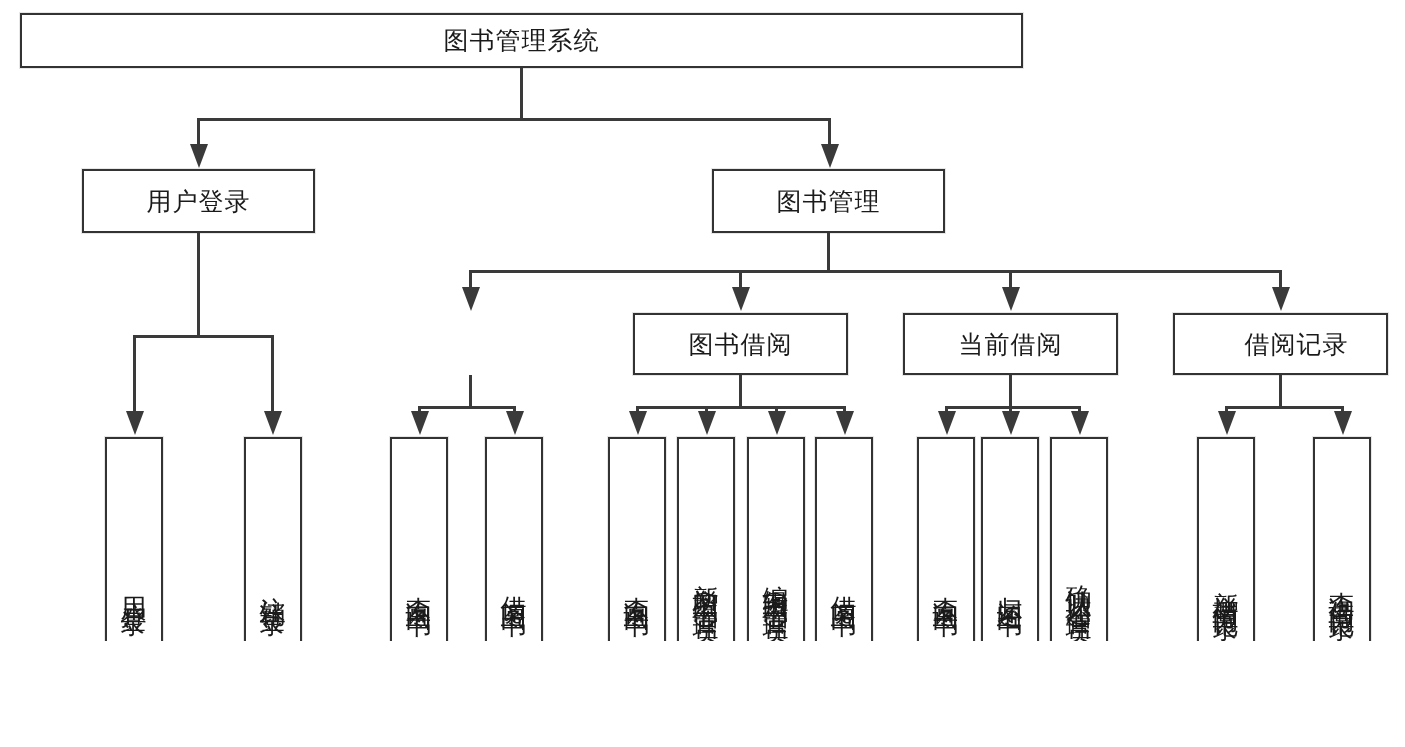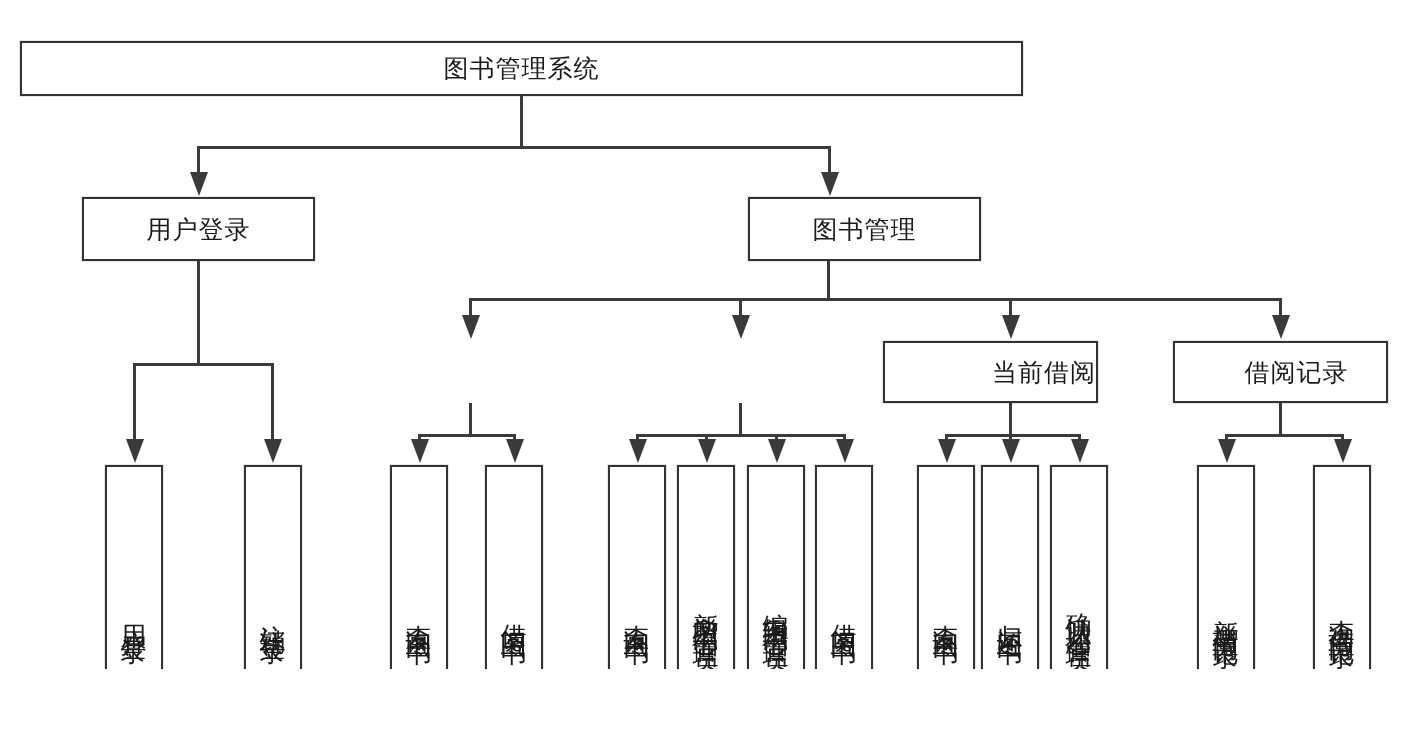--- a/index.html
+++ b/index.html
@@ -8,21 +8,20 @@
     --text:#1a1a1a;
     --wm:#9e9e9e;
     --bg:#ffffff;
   }
   *{margin:0;padding:0;box-sizing:border-box;}
   html,body{background:var(--bg);}
   body{font-family:"Liberation Sans","DejaVu Sans",sans-serif;color:var(--text);}
   .stage{
     position:relative;width:1405px;height:641px;background:var(--bg);
     overflow:hidden;
-    margin-top:28px;
   }
   .node{
     position:absolute;background:var(--bg);border:2px solid var(--border);
     display:flex;align-items:center;justify-content:center;
     font-size:25px;letter-spacing:1px;color:var(--text);
     box-shadow:0 0 0 1px rgba(120,120,120,.18);
   }
   .leaf{
     position:absolute;top:437px;width:58px;height:298px;
     background:var(--bg);border:2px solid var(--border);
@@ -57,37 +56,40 @@
   </div>
 
   <i class="vline" style="left:520px;top:68px;height:53px;"></i>
   <i class="hline" style="left:197px;top:118px;width:632px;"></i>
   <i class="arrow" style="left:197px;top:118px;height:26px;"></i>
   <i class="arrow" style="left:828px;top:118px;height:26px;"></i>
 
   <div class="node" style="left:82px;top:169px;width:233px;height:64px;">
     <span>用户登录</span>
   </div>
-  <div class="node" style="left:748px;top:169px;width:233px;height:64px;">
+  <div class="node" style="left:712px;top:169px;width:233px;height:64px;">
     <span>图书管理</span>
   </div>
 
   <i class="vline" style="left:197px;top:233px;height:104px;"></i>
   <i class="hline" style="left:134px;top:335px;width:140px;"></i>
   <i class="arrow" style="left:133px;top:335px;height:76px;"></i>
   <i class="arrow" style="left:271px;top:335px;height:76px;"></i>
 
   <i class="vline" style="left:827px;top:233px;height:39px;"></i>
   <i class="hline" style="left:470px;top:270px;width:811px;"></i>
   <i class="arrow" style="left:469px;top:270px;height:17px;"></i>
   <i class="arrow" style="left:739px;top:270px;height:17px;"></i>
   <i class="arrow" style="left:1009px;top:270px;height:17px;"></i>
   <i class="arrow" style="left:1279px;top:270px;height:17px;"></i>
 
-  <div class="node" style="left:883px;top:313px;width:215px;height:62px;justify-content:flex-end;">
+  <div class="node" style="left:633px;top:313px;width:215px;height:62px;">
+    <span>图书借阅</span>
+  </div>
+  <div class="node" style="left:903px;top:313px;width:215px;height:62px;">
     <span>当前借阅</span>
   </div>
   <div class="node" style="left:1173px;top:313px;width:215px;height:62px;padding-left:32px;">
     <span>借阅记录</span>
   </div>
 
   <i class="vline" style="left:469px;top:375px;height:33px;"></i>
   <i class="hline" style="left:419px;top:406px;width:96px;"></i>
   <i class="arrow" style="left:418px;top:406px;height:5px;"></i>
   <i class="arrow" style="left:513px;top:406px;height:5px;"></i>

